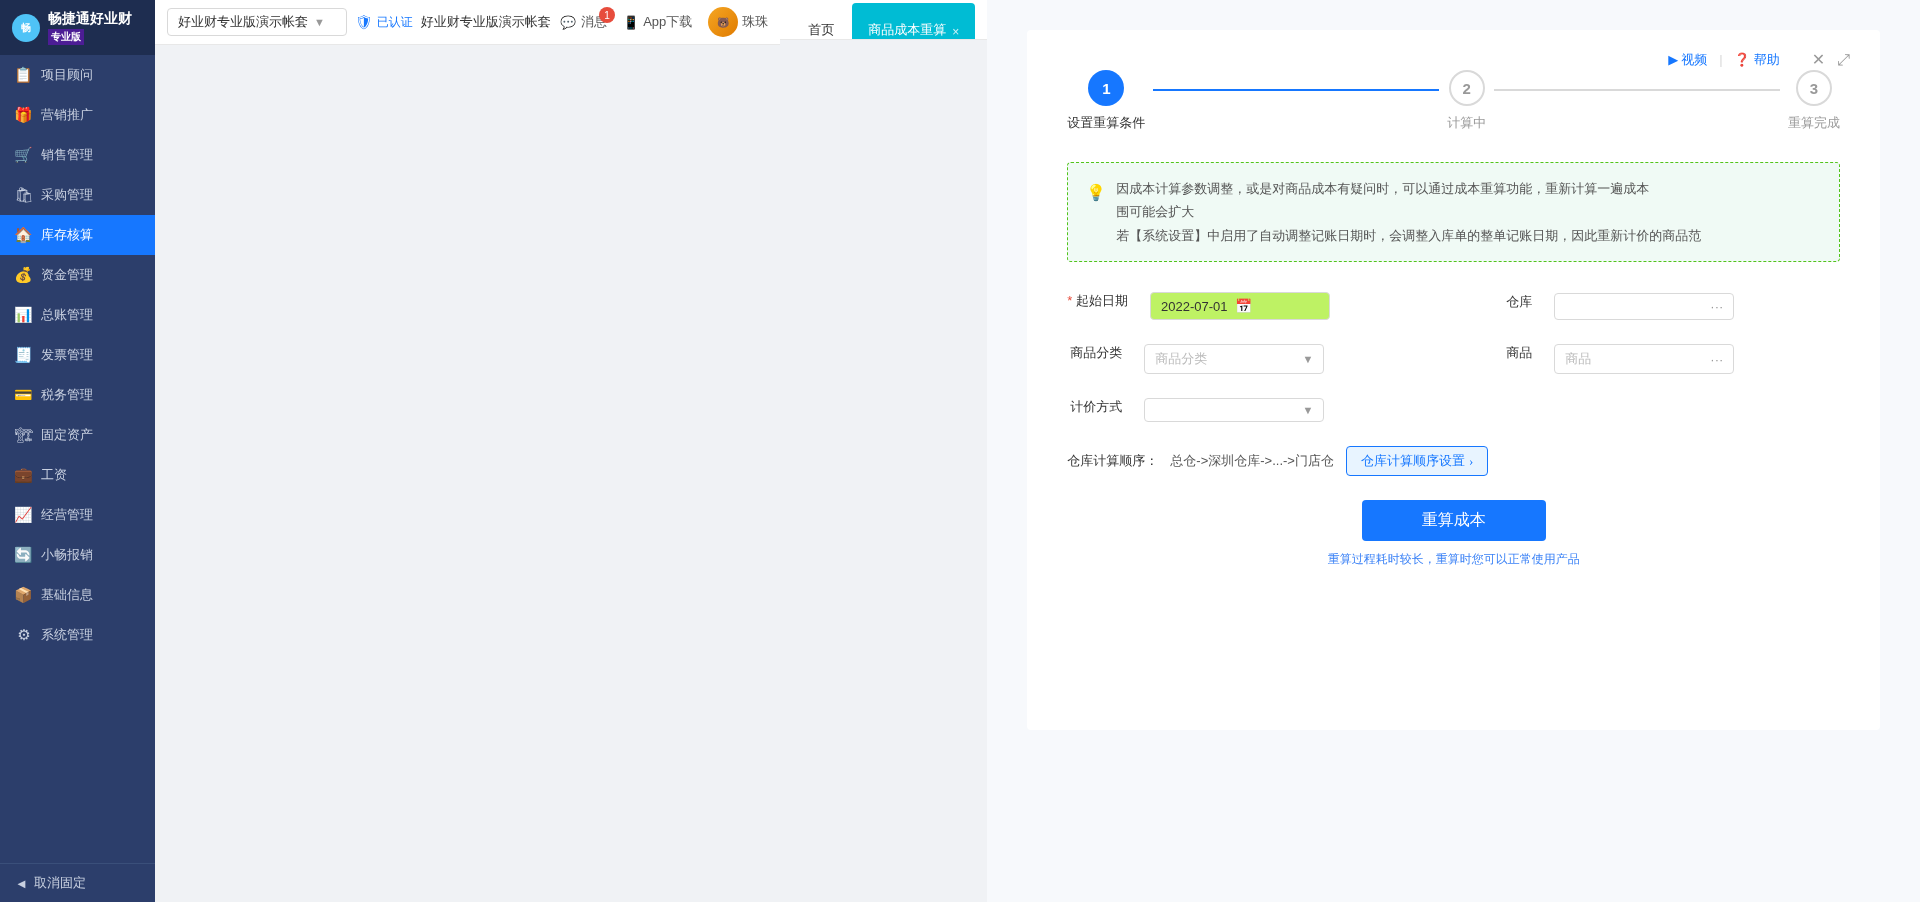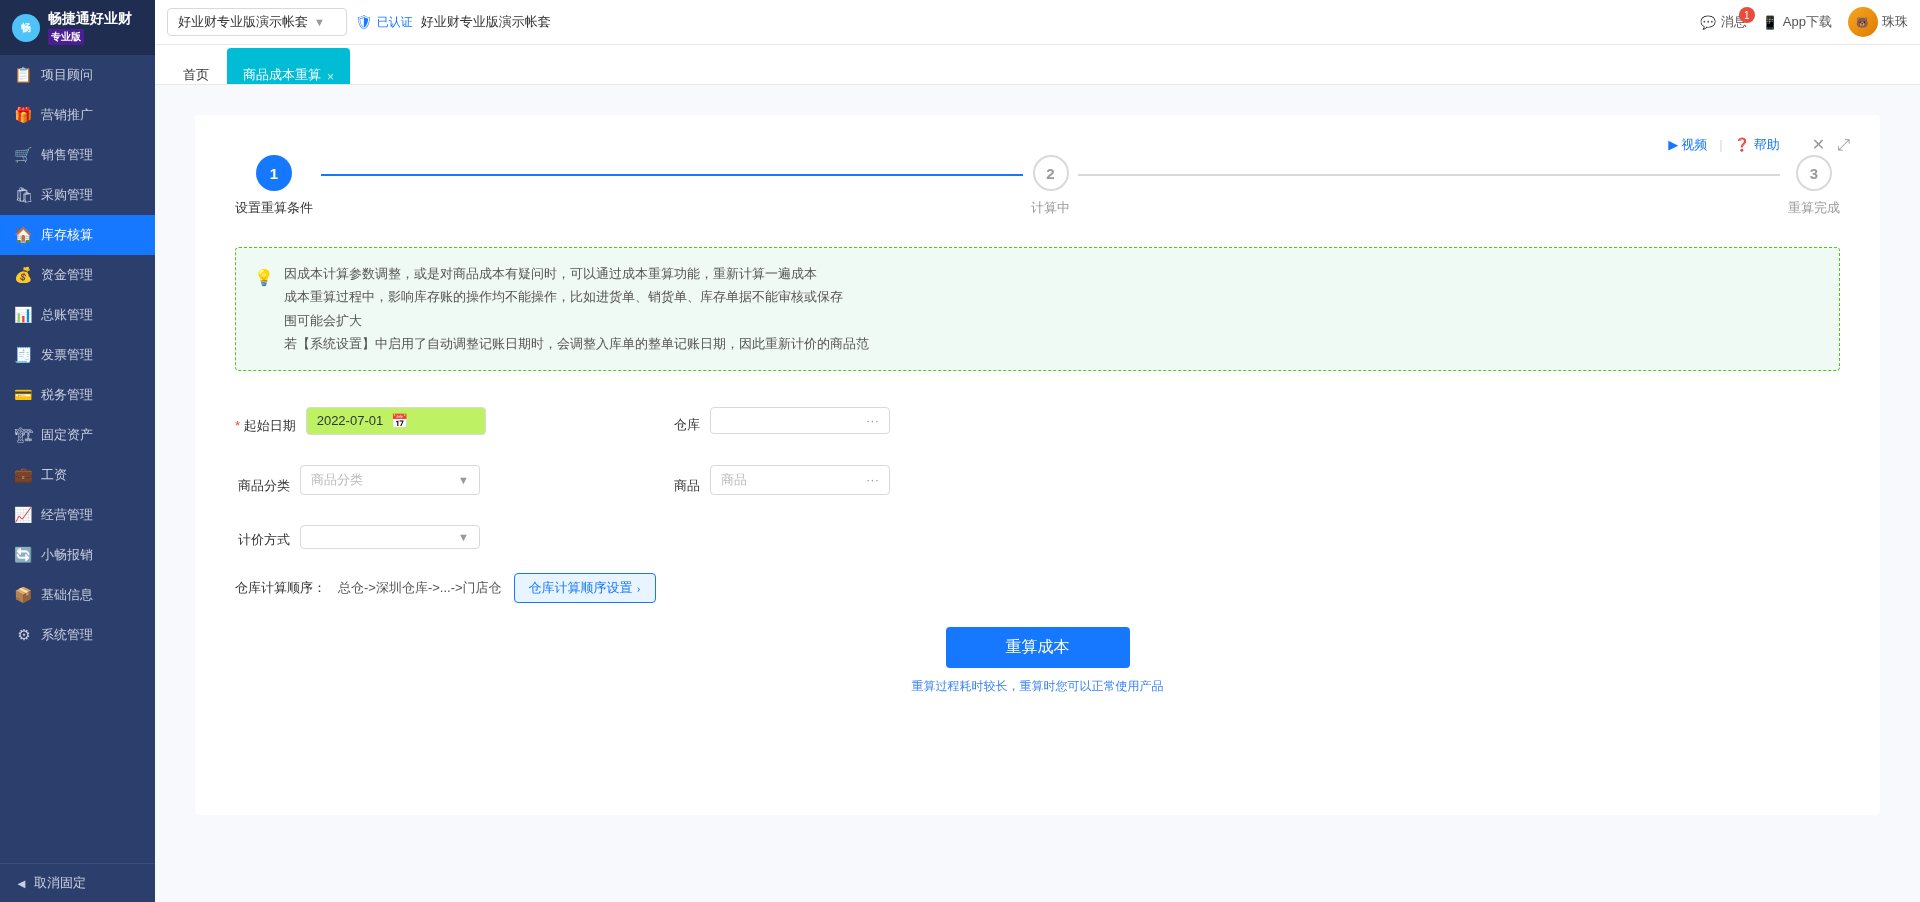--- a/index.html
+++ b/index.html
@@ -74,21 +74,20 @@
       display: flex;
       align-items: center;
       gap: 6px;
       border-top: 1px solid #3a4f7a;
     }
 
     
     .main {
       flex: 1;
       display: flex;
-      flex-direction: column;
       overflow: hidden;
     }
 
     
     .topbar {
       height: 45px;
       background: #fff;
       border-bottom: 1px solid #e8e8e8;
       display: flex;
       align-items: center;
@@ -267,24 +266,23 @@
 
     
     .form-row {
       display: flex;
       align-items: center;
       margin-bottom: 24px;
       gap: 60px;
     }
     .form-field {
       display: flex;
-      align-items: flex-end;
-      gap: 10px;
+      align-items: flex-start;
+      gap: 22px;
       min-width: 350px;
-      margin-top: 6px;
     }
     .form-field.required .field-label::before {
       content: '* ';
       color: #e74c3c;
     }
     .field-label {
       font-size: 13px;
       color: #333;
       min-width: 55px;
       text-align: right;
@@ -524,21 +522,20 @@
         <div class="step">
           <div class="step-circle inactive">3</div>
           <span class="step-label inactive">重算完成</span>
         </div>
       </div>
 
       <div class="info-box">
         <span class="info-icon">💡</span>
         <div>
           <div>因成本计算参数调整，或是对商品成本有疑问时，可以通过成本重算功能，重新计算一遍成本</div>
-          <div>成本重算过程中，影响库存账的操作均不能操作，比如进货单、销货单、库存单据不能审核或保存</div>
           <div>围可能会扩大</div>
           <div>若【系统设置】中启用了自动调整记账日期时，会调整入库单的整单记账日期，因此重新计价的商品范</div>
         </div>
       </div>
 
       <div class="form-row">
         <div class="form-field required">
           <span class="field-label">起始日期</span>
           <div class="field-input">
             <span>2022-07-01</span>

